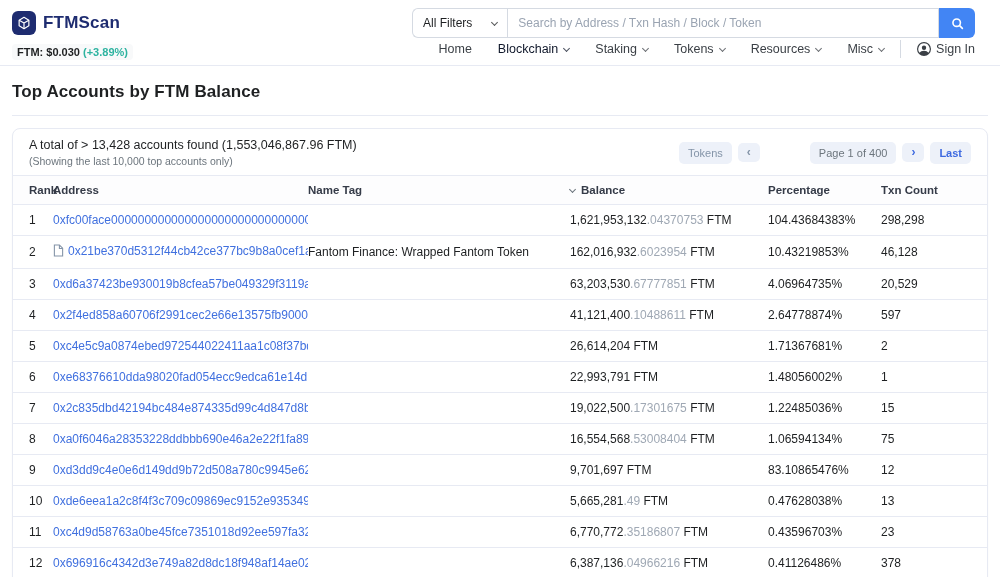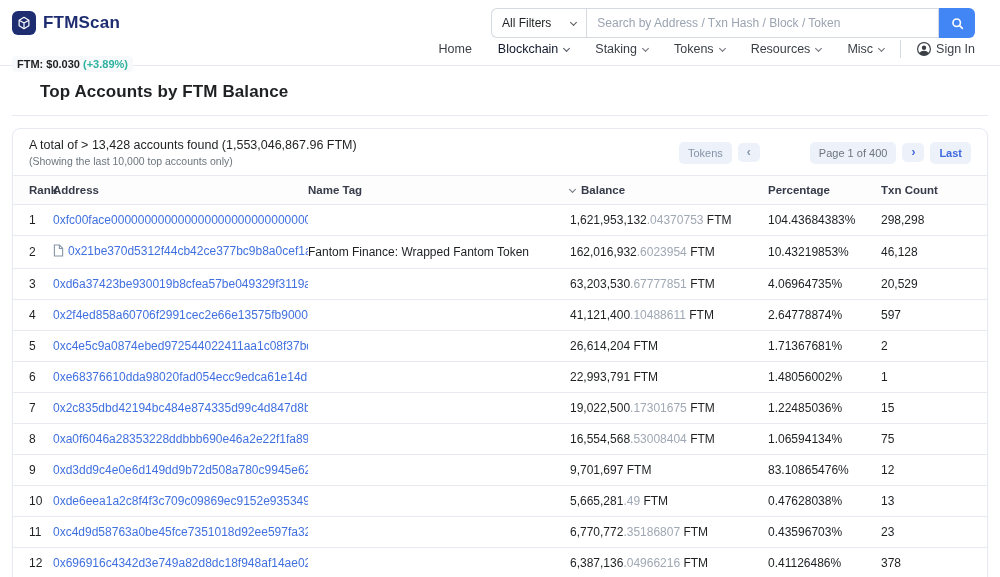--- a/index.html
+++ b/index.html
@@ -5,46 +5,46 @@
   * { margin:0; padding:0; box-sizing:border-box; }
   html,body { width:1000px; height:577px; overflow:hidden; background:#fff;
     font-family:"Liberation Sans", sans-serif; color:#1e2022; }
 
   
   .header { padding:0 25px 0 12px; border-bottom:1px solid #e7eaf3; background:#fff; height:66px; }
   .header-top { display:flex; align-items:flex-start; justify-content:space-between; padding-top:8px; }
   .brand { display:flex; align-items:center; gap:7px; cursor:pointer; margin-top:3px; }
   .brand-box { width:24px; height:24px; background:#1e2c70; border-radius:6px; display:flex; align-items:center; justify-content:center; }
   .brand-name { font-size:17px; font-weight:bold; color:#1e2c70; letter-spacing:.2px; }
-  .price-line { font-size:11px; margin:6px 0 0 12px; position:absolute; top:50px; left:0; background:#f8f9fa; padding:2px 5px; border-radius:4px; }
+  .price-line { font-size:11px; margin:6px 0 0 12px; position:absolute; top:38px; left:0; background:#f8f9fa; padding:2px 5px; border-radius:4px; }
   .price-main { color:#1e2022; font-weight:bold; }
   .price-change { color:#2db3a0; font-weight:bold; }
 
-  .searchbar { display:flex; height:30px; width:484px; }
+  .searchbar { display:flex; height:30px; width:563px; }
   .filter-select { display:flex; align-items:center; gap:14px; padding:0 10px; border:1px solid #d5dae2; border-right:none;
     border-radius:6px 0 0 6px; font-size:12px; color:#1e2022; background:#fff; cursor:pointer; white-space:nowrap; }
   .search-input { flex:1; border:1px solid #d5dae2; border-radius:0; font-size:12px; padding:0 10px; color:#1e2022; outline:none; }
   .search-input::placeholder { color:#9aa4b2; }
   .search-btn { width:36px; border:none; background:#4285f4; border-radius:0 6px 6px 0; cursor:pointer;
     display:flex; align-items:center; justify-content:center; }
 
   .header-bottom { display:flex; justify-content:flex-end; align-items:center; margin-top:2px; }
   .nav-links { display:flex; align-items:center; gap:26px; }
   .nav-link { font-size:12.5px; color:#3a3f45; cursor:pointer; text-decoration:none; display:flex; align-items:center; white-space:nowrap; }
   .nav-link.active { color:#0f172a; }
   .nav-divider { width:1px; height:18px; background:#d5dae2; margin:0 16px; }
   .signin { display:flex; align-items:flex-end; gap:5px; font-size:12.5px; color:#3a3f45; cursor:pointer; }
 
   .chev { display:inline-block; width:5px; height:5px; border-right:1.4px solid currentColor; border-bottom:1.4px solid currentColor;
     transform:rotate(45deg); margin-left:6px; margin-bottom:2px; opacity:.75; }
 
   
   .main { padding:0 12px; }
   .title-wrap { padding:16px 0 13px 0; border-bottom:1px solid #e7eaf3; }
-  .page-title { font-size:17px; font-weight:bold; color:#1e2022; letter-spacing:.1px;margin-left:28px; }
+  .page-title { font-size:17px; font-weight:bold; color:#1e2022; letter-spacing:.1px; }
 
   .card { margin-top:12px; border:1px solid #e7eaf3; border-radius:8px; background:#fff; height:462px; overflow:hidden;
     box-shadow:0 1px 2px rgba(30,32,34,.03); }
   .card-header { display:flex; justify-content:space-between; align-items:center; padding:9px 16px 8px 16px; }
   .summary-main { font-size:12.5px; color:#1e2022; }
   .summary-note { font-size:10.5px; color:#6c757d; margin-top:3px; }
 
   .pager { display:flex; gap:6px; align-items:center; }
   .page-btn { background:#edf1f9; border:none; border-radius:5px; font-size:11px; padding:5px 9px; cursor:pointer;
     font-family:inherit; color:#8494a8; display:flex; align-items:center; }

